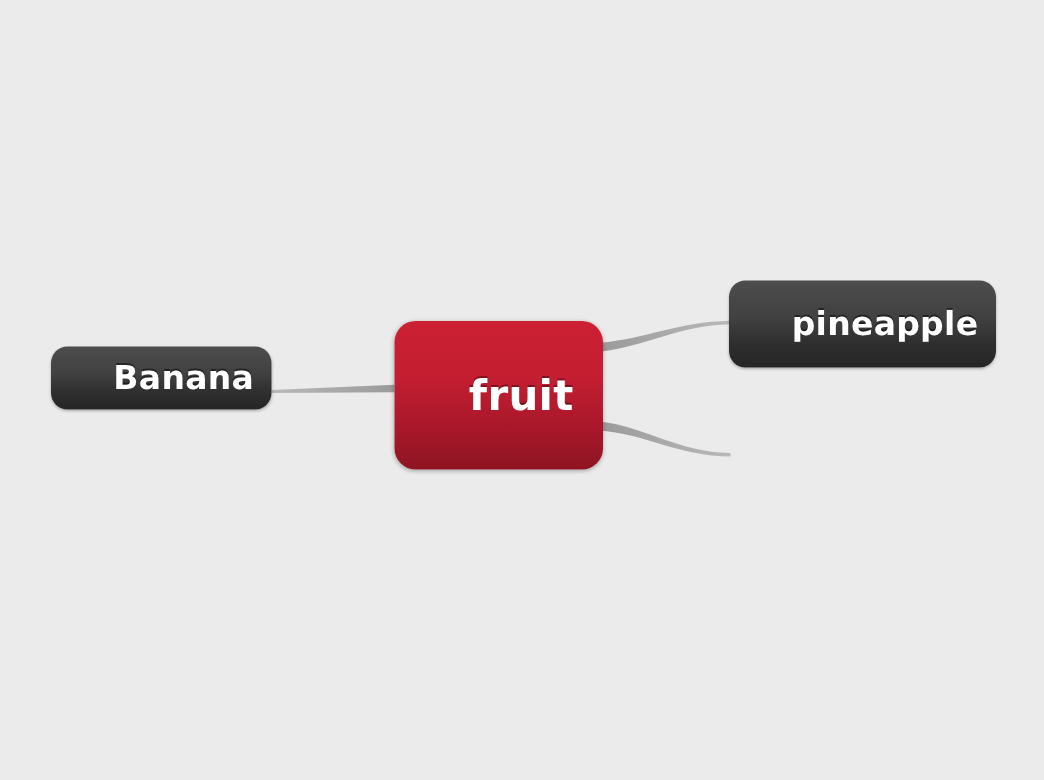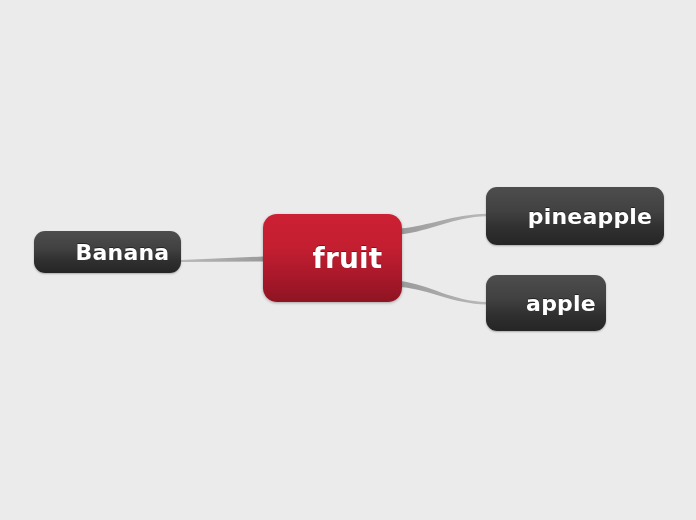--- a/index.html
+++ b/index.html
@@ -41,21 +41,21 @@
     background: linear-gradient(180deg, #4d4d4d 0%, #414141 42%, #303030 70%, #252525 100%);
     box-shadow: 0 1px 2px rgba(0,0,0,0.28);
     text-shadow: 0 -1px 0 rgba(0,0,0,0.45);
   }
   .node-root {
     background: linear-gradient(180deg, #cc2033 0%, #c41e31 38%, #a8182a 72%, #8e1422 100%);
     box-shadow: 0 1px 3px rgba(0,0,0,0.30);
     text-shadow: 0 -1px 0 rgba(0,0,0,0.35);
     border-radius: 14px;
   }
-  #node-fruit { left: 263px; top: 214px; width: 139px; height: 88px; font-size: 28px; }
+  #node-fruit { left: 263px; top: 214px; width: 139px; height: 99px; font-size: 28px; }
   #node-banana { left: 34px; top: 231px; width: 147px; height: 42px; font-size: 22px; }
   #node-pineapple { left: 486px; top: 187px; width: 178px; height: 58px; font-size: 22px; }
   #node-apple { left: 486px; top: 275px; width: 120px; height: 56px; font-size: 22px; }
 </style>
 </head>
 <body>
 
 <div id="canvas">
 
   <svg id="edge-layer" viewBox="0 0 696 520" width="696" height="520" xmlns="http://www.w3.org/2000/svg">
@@ -84,17 +84,14 @@
   </div>
 
   <div class="node node-dark" id="node-banana">
     <span>Banana</span>
   </div>
 
   <div class="node node-dark" id="node-pineapple">
     <span>pineapple</span>
   </div>
 
-  <div class="node node-dark" id="node-apple">
-    <span>apple</span>
-  </div>
 
 </div>
 
 </body></html>

